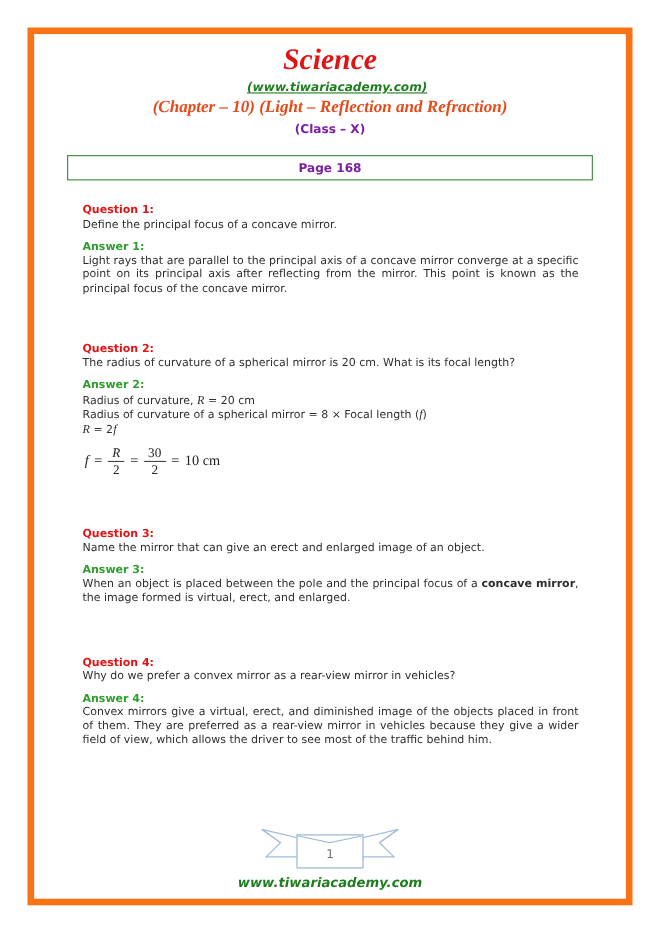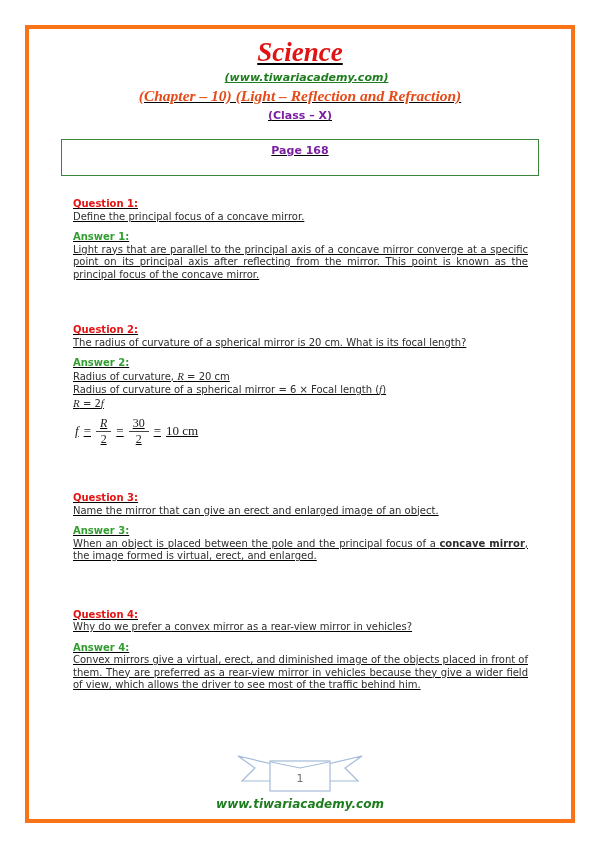--- a/index.html
+++ b/index.html
@@ -2,21 +2,21 @@
 <html><head>
 <meta charset="utf-8">
 <style>
   * { margin:0; padding:0; box-sizing:border-box; }
   html,body { width:600px; height:849px; background:#fff; }
   body { font-family:"DejaVu Sans", sans-serif; position:relative; }
 
   .page {
     position:absolute; left:25px; top:25px;
     width:550px; height:798px;
-    border:4px solid #f97316; background:#fff;text-decoration:underline;
+    border:6px solid #f97316; background:#fff;
   }
 
   
   .header { text-align:center; }
   .title {
     margin-top:9px; font-family:"Liberation Serif", serif;
     font-style:italic; font-weight:bold; font-size:27px; line-height:28px;
     color:#e01414;
   }
   .site-line {
@@ -28,21 +28,21 @@
   .chapter-line {
     margin-top:2px; font-family:"Liberation Serif", serif;
     font-weight:bold; font-style:italic; font-size:15.5px; line-height:17px;
     color:#e64a19;
   }
   .class-line {
     margin-top:6px; font-size:11px; line-height:12px;
     font-weight:bold; color:#7b1fa2;
   }
   .page-banner {
-    margin:17px auto 0; width:478px; height:37px;
+    margin:17px auto 0; width:478px; height:23px;
     border:1px solid #3a853a;
     font-size:11px; line-height:21px; font-weight:bold; color:#7b1fa2;
     text-align:center;
   }
 
   
   .content {
     padding:0 43px 0 44px;
     font-size:10px; line-height:12.5px; color:#2e2e2e;
   }
@@ -102,21 +102,21 @@
       <p class="q-text">Define the principal focus of a concave mirror.</p>
       <div class="a-label">Answer 1:</div>
       <p class="a-text">Light rays that are parallel to the principal axis of a concave mirror converge at a specific point on its principal axis after reflecting from the mirror. This point is known as the principal focus of the concave mirror.</p>
     </section>
 
     <section class="qa-block qa-2">
       <div class="q-label">Question 2:</div>
       <p class="q-text">The radius of curvature of a spherical mirror is 20 cm. What is its focal length?</p>
       <div class="a-label">Answer 2:</div>
       <p><span>Radius of curvature, </span><span class="var">R</span><span> = 20 cm</span></p>
-      <p><span>Radius of curvature of a spherical mirror = 6 × Focal length (</span><span class="var">f</span><span>)</span></p>
+      <p><span>Radius of curvature of a spherical mirror = 8 × Focal length (</span><span class="var">f</span><span>)</span></p>
       <p><span class="var">R</span><span> = 2</span><span class="var">f</span></p>
       <div class="formula">
         <span class="f-var">f</span>
         <span>=</span>
         <span class="frac">
           <span class="num f-var">R</span>
           <span class="den">2</span>
         </span>
         <span>=</span>
         <span class="frac">

